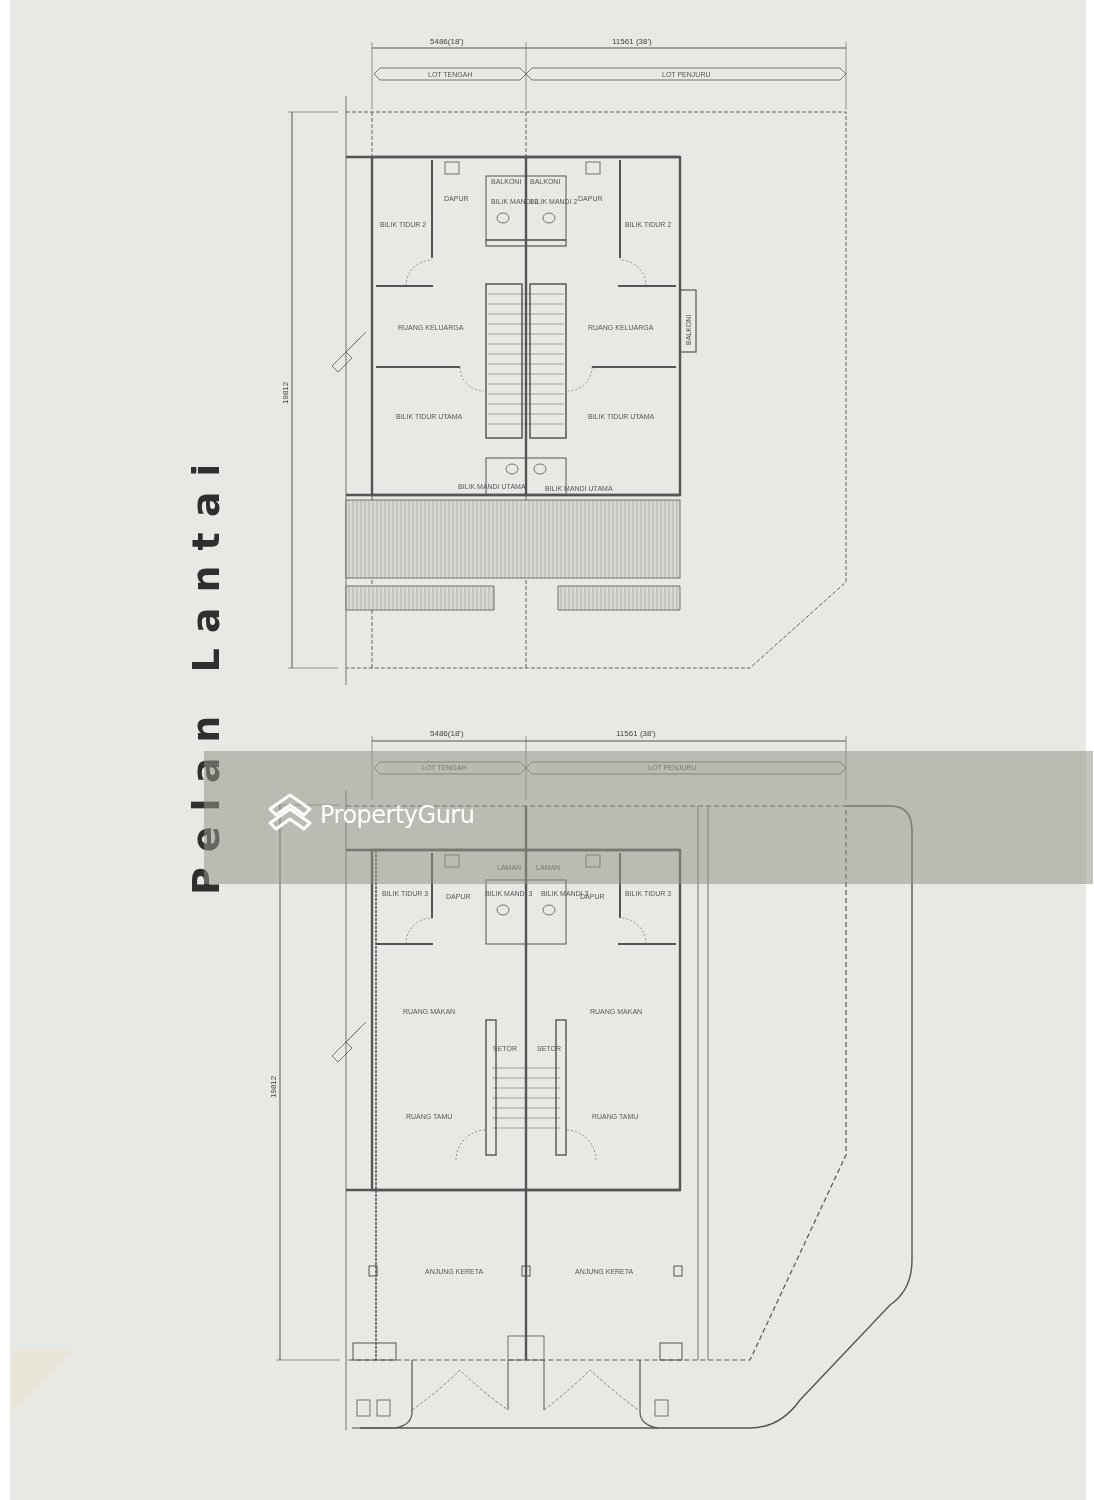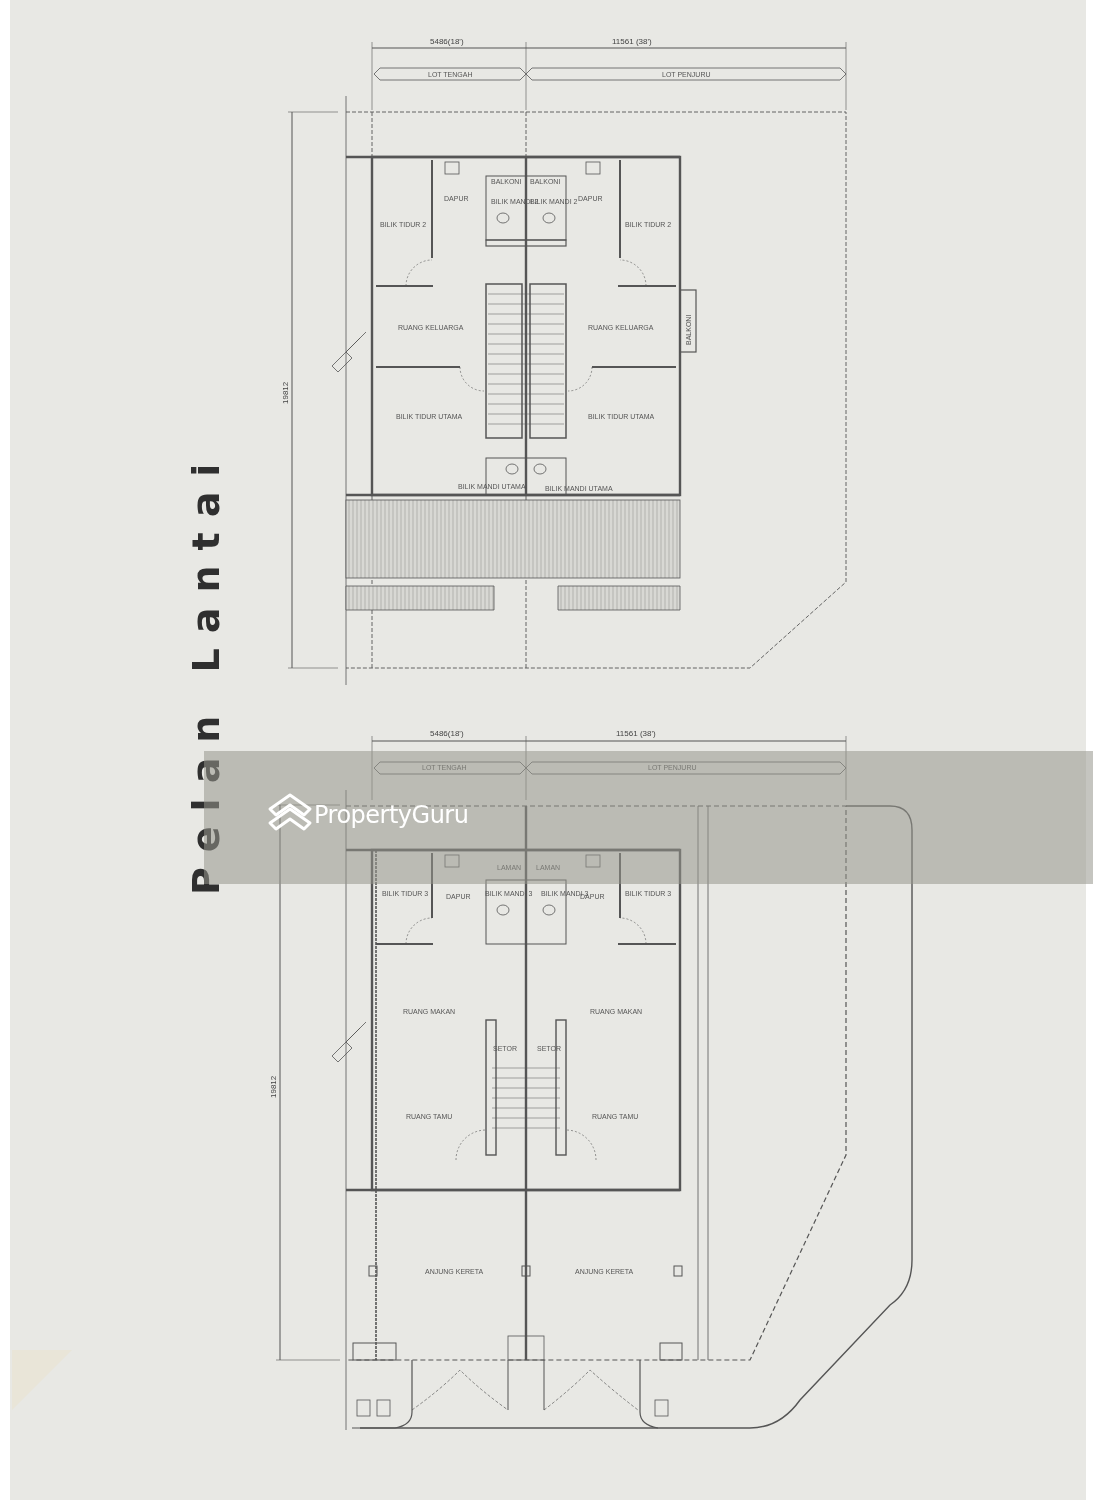--- a/index.html
+++ b/index.html
@@ -5,21 +5,21 @@
   html, body { margin:0; padding:0; }
   body { width:1094px; height:1500px; background:#ffffff; position:relative; overflow:hidden; font-family:"Liberation Sans", sans-serif; }
   .sheet { position:absolute; left:10px; top:0; width:1076px; height:1500px; background:#e8e8e4; }
   .page-title { position:absolute; left:148px; top:495px; width:40px; height:400px; }
   .page-title span { position:absolute; left:0; top:0; transform-origin:0 0; transform:translate(36px,400px) rotate(-90deg);
       font-size:38px; letter-spacing:15px; color:#2f2f2f; white-space:nowrap; font-family:"DejaVu Sans", sans-serif; font-weight:bold; }
   svg.plan { position:absolute; left:0; top:0; }
   .lbl { font-family:"Liberation Sans", sans-serif; font-size:7px; fill:#555; }
   .dim { font-family:"Liberation Sans", sans-serif; font-size:8px; fill:#444; }
   .watermark { position:absolute; left:204px; top:751px; width:889px; height:133px; background:rgba(150,150,140,0.55); }
-  .wm-logo { position:absolute; left:62px; top:42px; display:flex; align-items:center; }
+  .wm-logo { position:absolute; left:62px; top:42px; display:flex; align-items:center; gap:6px; }
   .wm-text { font-family:"DejaVu Sans", sans-serif; font-size:24px; color:#ffffff; letter-spacing:-0.5px; }
   .corner-fold { position:absolute; left:12px; top:1350px; width:0; height:0;
       border-top:60px solid #e8e4d4; border-right:60px solid transparent; opacity:0.8; }
 </style>
 </head>
 <body>
 
 <div class="sheet"></div>
 
 <div class="page-title">

